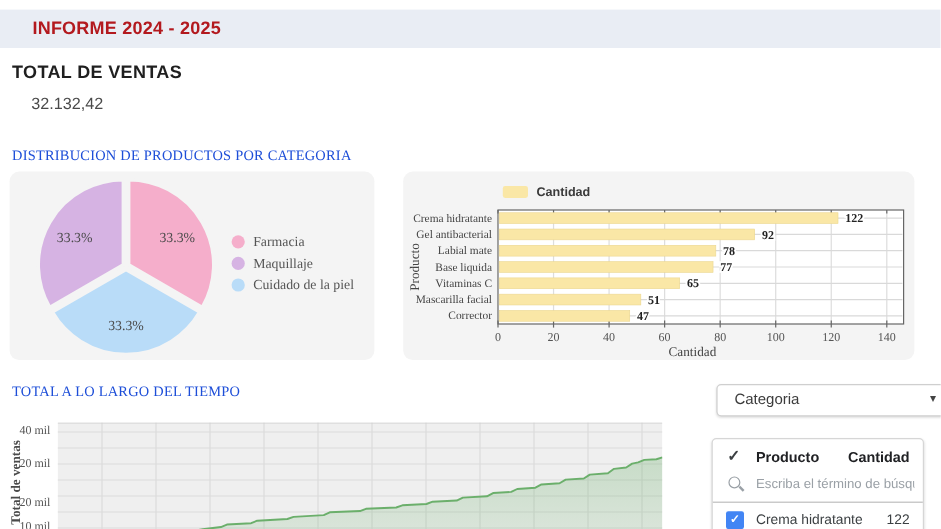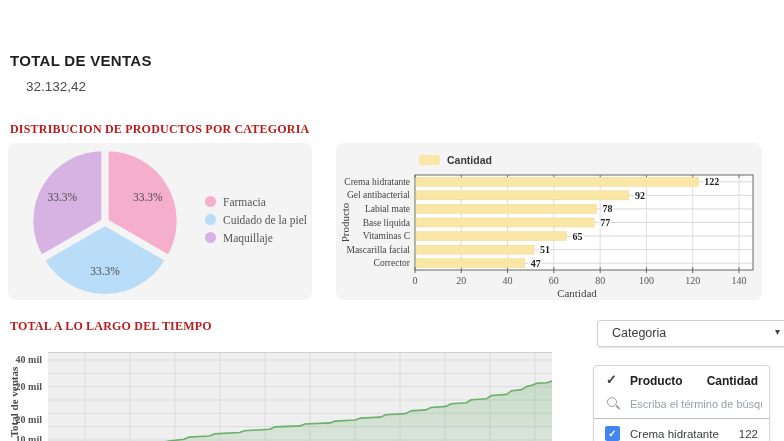--- a/index.html
+++ b/index.html
@@ -8,40 +8,40 @@
 
   .topbar{position:absolute;left:0;top:8px;width:784px;height:32px;background:#E9EDF4;}
   .report-title{position:absolute;left:27px;top:7px;font-size:15px;font-weight:bold;
                 color:#B3191E;letter-spacing:.2px;}
 
   .total-label{position:absolute;left:10px;top:52px;font-size:15px;font-weight:bold;
                color:#1F1F1F;letter-spacing:.3px;}
   .total-value{position:absolute;left:26px;top:79px;font-size:13.5px;color:#4A4A4A;text-align:right;}
 
   .section-title{position:absolute;font-family:"Liberation Serif","DejaVu Serif",serif;
-                 font-weight:bold;font-size:12px;color:#b91c1c;letter-spacing:.2px;}
+                 font-weight:normal;font-size:12px;color:#1d4ed8;letter-spacing:.2px;}
 
   .panel{position:absolute;background:#F4F4F4;border-radius:8px;}
   #pie-panel{left:8px;top:143px;width:304px;height:157px;}
   #bar-panel{left:336px;top:143px;width:426px;height:157px;}
   #pie-svg{position:absolute;left:0;top:0;}
   #bar-svg{position:absolute;left:0;top:0;}
 
-  .pie-legend{position:absolute;left:197px;top:50px;}
+  .pie-legend{position:absolute;left:185px;top:50px;}
   .leg-item{display:flex;align-items:center;height:17px;margin-bottom:1px;cursor:pointer;}
   .leg-dot{width:11px;height:11px;border-radius:50%;margin-right:7px;flex:none;}
   .leg-text{font-family:"Liberation Serif","DejaVu Serif",serif;font-size:11.5px;color:#555;}
 
   .bar-legend{position:absolute;left:83px;top:11px;display:flex;align-items:center;cursor:pointer;}
   .bar-swatch{width:21px;height:10px;border-radius:2px;margin-right:7px;}
   .bar-legend-text{font-size:10.5px;font-weight:bold;color:#3A3A3A;}
 
   #line-svg{position:absolute;left:48px;top:352px;}
   .ytick{position:absolute;left:2px;width:40px;text-align:right;
-         font-family:"Liberation Serif","DejaVu Serif",serif;font-weight:bold;
+         font-family:"Liberation Serif","DejaVu Serif",serif;font-weight:normal;
          font-size:10px;color:#555;}
   .ytitle{position:absolute;left:-36px;top:396px;width:100px;text-align:center;
           transform:rotate(-90deg);font-family:"Liberation Serif","DejaVu Serif",serif;
           font-weight:bold;font-size:11px;color:#4A4A4A;}
 
   .dropdown{position:absolute;left:597px;top:320px;width:196px;height:27px;background:#fff;
             border:1px solid #CFCFCF;border-radius:4px;box-sizing:border-box;
             box-shadow:0 1px 2px rgba(0,0,0,.12);cursor:pointer;}
   .dropdown-label{position:absolute;left:14px;top:5px;font-size:12.5px;color:#3C3C3C;}
   .dropdown-caret{position:absolute;right:12px;top:5px;font-size:10px;color:#444;}
@@ -66,20 +66,23 @@
                border-radius:2px;color:#fff;font-size:10px;font-weight:bold;text-align:center;
                line-height:15px;}
   .row-product{position:absolute;left:36px;top:9px;font-size:11.5px;color:#3C4043;}
   .row-qty{position:absolute;right:11px;top:9px;font-size:11.5px;color:#3C4043;}
 </style>
 </head>
 <body>
 
 <div class="stage">
 
+  <div class="topbar">
+    <div class="report-title">INFORME 2024 - 2025</div>
+  </div>
 
   <div class="total-label">TOTAL DE VENTAS</div>
   <div class="total-value">32.132,42</div>
 
   <div class="section-title" style="left:10px;top:122px">DISTRIBUCION DE PRODUCTOS POR CATEGORIA</div>
   <div class="section-title" style="left:10px;top:319px">TOTAL A LO LARGO DEL TIEMPO</div>
 
   <div class="panel" id="pie-panel">
     <svg id="pie-svg" width="200" height="157">
         <path d="M99.16506350946109,77.75 L99.16506350946109,6.75 A71,71 0 0 1 160.65286717815624,113.25 Z" fill="#F5AECB" stroke="#F4F4F4" stroke-width="3" stroke-linejoin="round"></path>
@@ -88,26 +91,26 @@
         <text x="97" y="132.36" text-anchor="middle" font-family="&quot;Liberation Serif&quot;,&quot;DejaVu Serif&quot;,serif" font-size="11.5" fill="#4A4A4A">33.3%</text>
         <path d="M94.83493649053891,77.75 L33.34713282184376,113.25 A71,71 0 0 1 94.8349364905389,6.75 Z" fill="#D6B3E3" stroke="#F4F4F4" stroke-width="3" stroke-linejoin="round"></path>
         <text x="54.25298606920011" y="58.31999999999999" text-anchor="middle" font-family="&quot;Liberation Serif&quot;,&quot;DejaVu Serif&quot;,serif" font-size="11.5" fill="#4A4A4A">33.3%</text>
       </svg>
     <div class="pie-legend">
       <div class="leg-item">
         <span class="leg-dot" style="background: rgb(245, 174, 203);"></span>
         <span class="leg-text">Farmacia</span>
       </div>
       <div class="leg-item">
+        <span class="leg-dot" style="background: rgb(214, 179, 227);"></span>
+        <span class="leg-text">Maquillaje</span>
+      </div>
+      <div class="leg-item">
         <span class="leg-dot" style="background: rgb(185, 220, 248);"></span>
         <span class="leg-text">Cuidado de la piel</span>
-      </div>
-      <div class="leg-item">
-        <span class="leg-dot" style="background: rgb(214, 179, 227);"></span>
-        <span class="leg-text">Maquillaje</span>
       </div>
     </div>
   </div>
 
   <div class="panel" id="bar-panel">
     <svg id="bar-svg" width="426" height="157">
         <rect x="79" y="32" width="338" height="95" fill="#fff" stroke="#666" stroke-width="1"></rect>
         <line x1="79" y1="32" x2="79" y2="35" stroke="#666" stroke-width="1"></line>
         <line x1="79" y1="124" x2="79" y2="130" stroke="#666" stroke-width="1"></line>
         <text x="79" y="141" text-anchor="middle" font-family="&quot;Liberation Serif&quot;,&quot;DejaVu Serif&quot;,serif" font-size="10" fill="#555">0</text>

